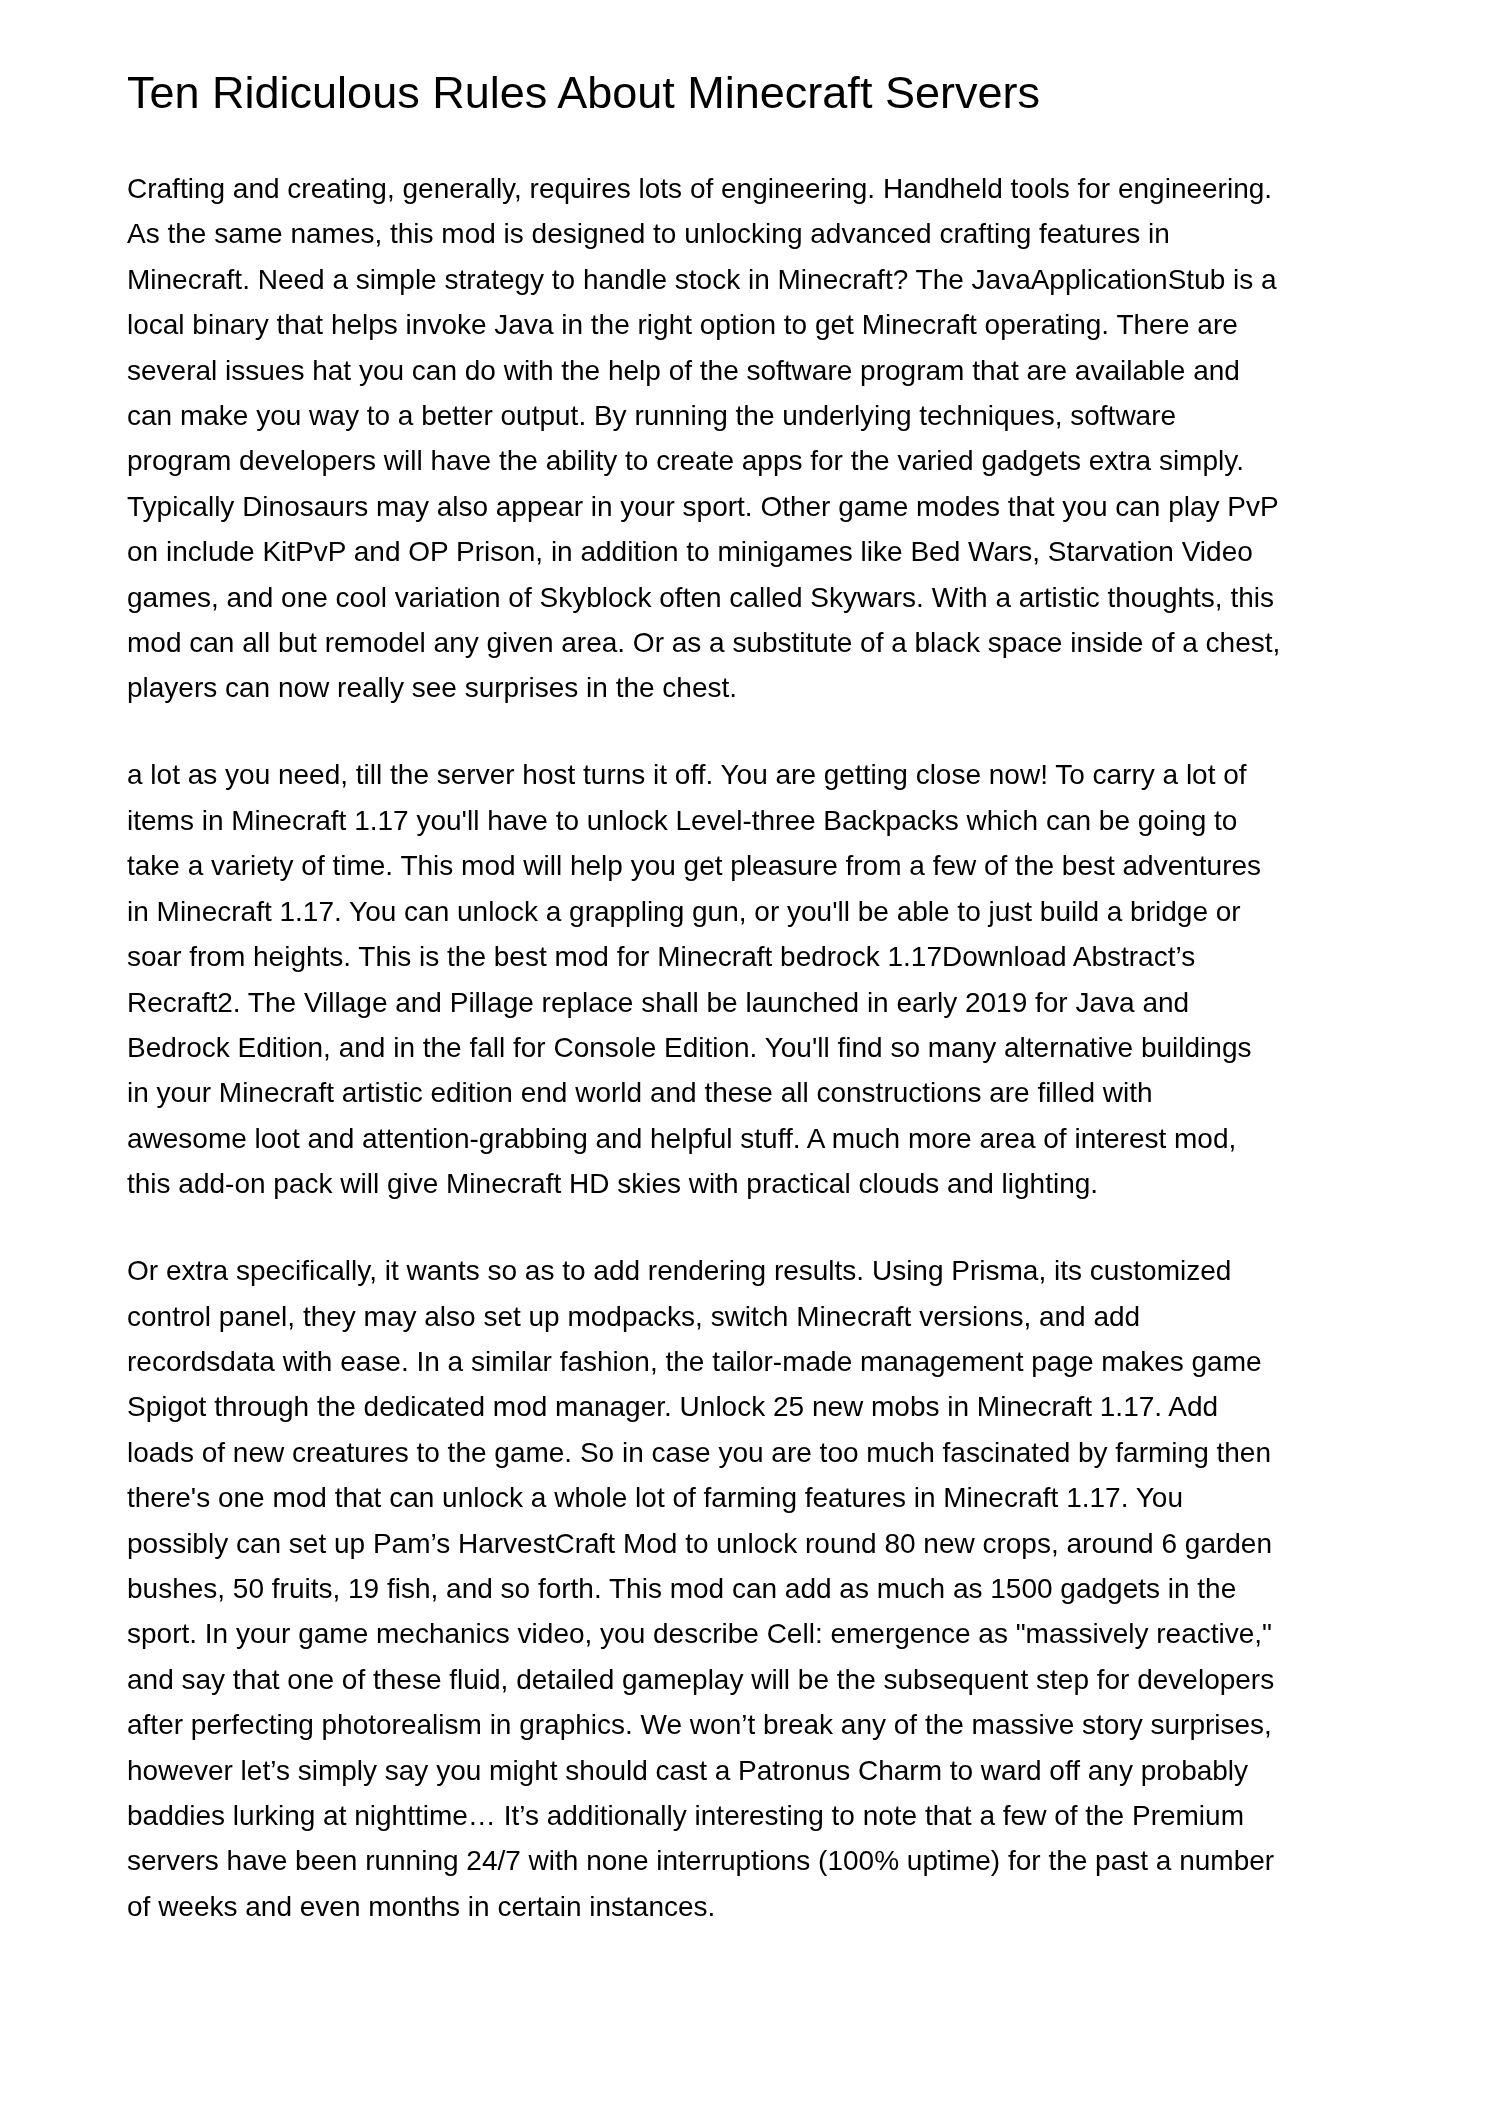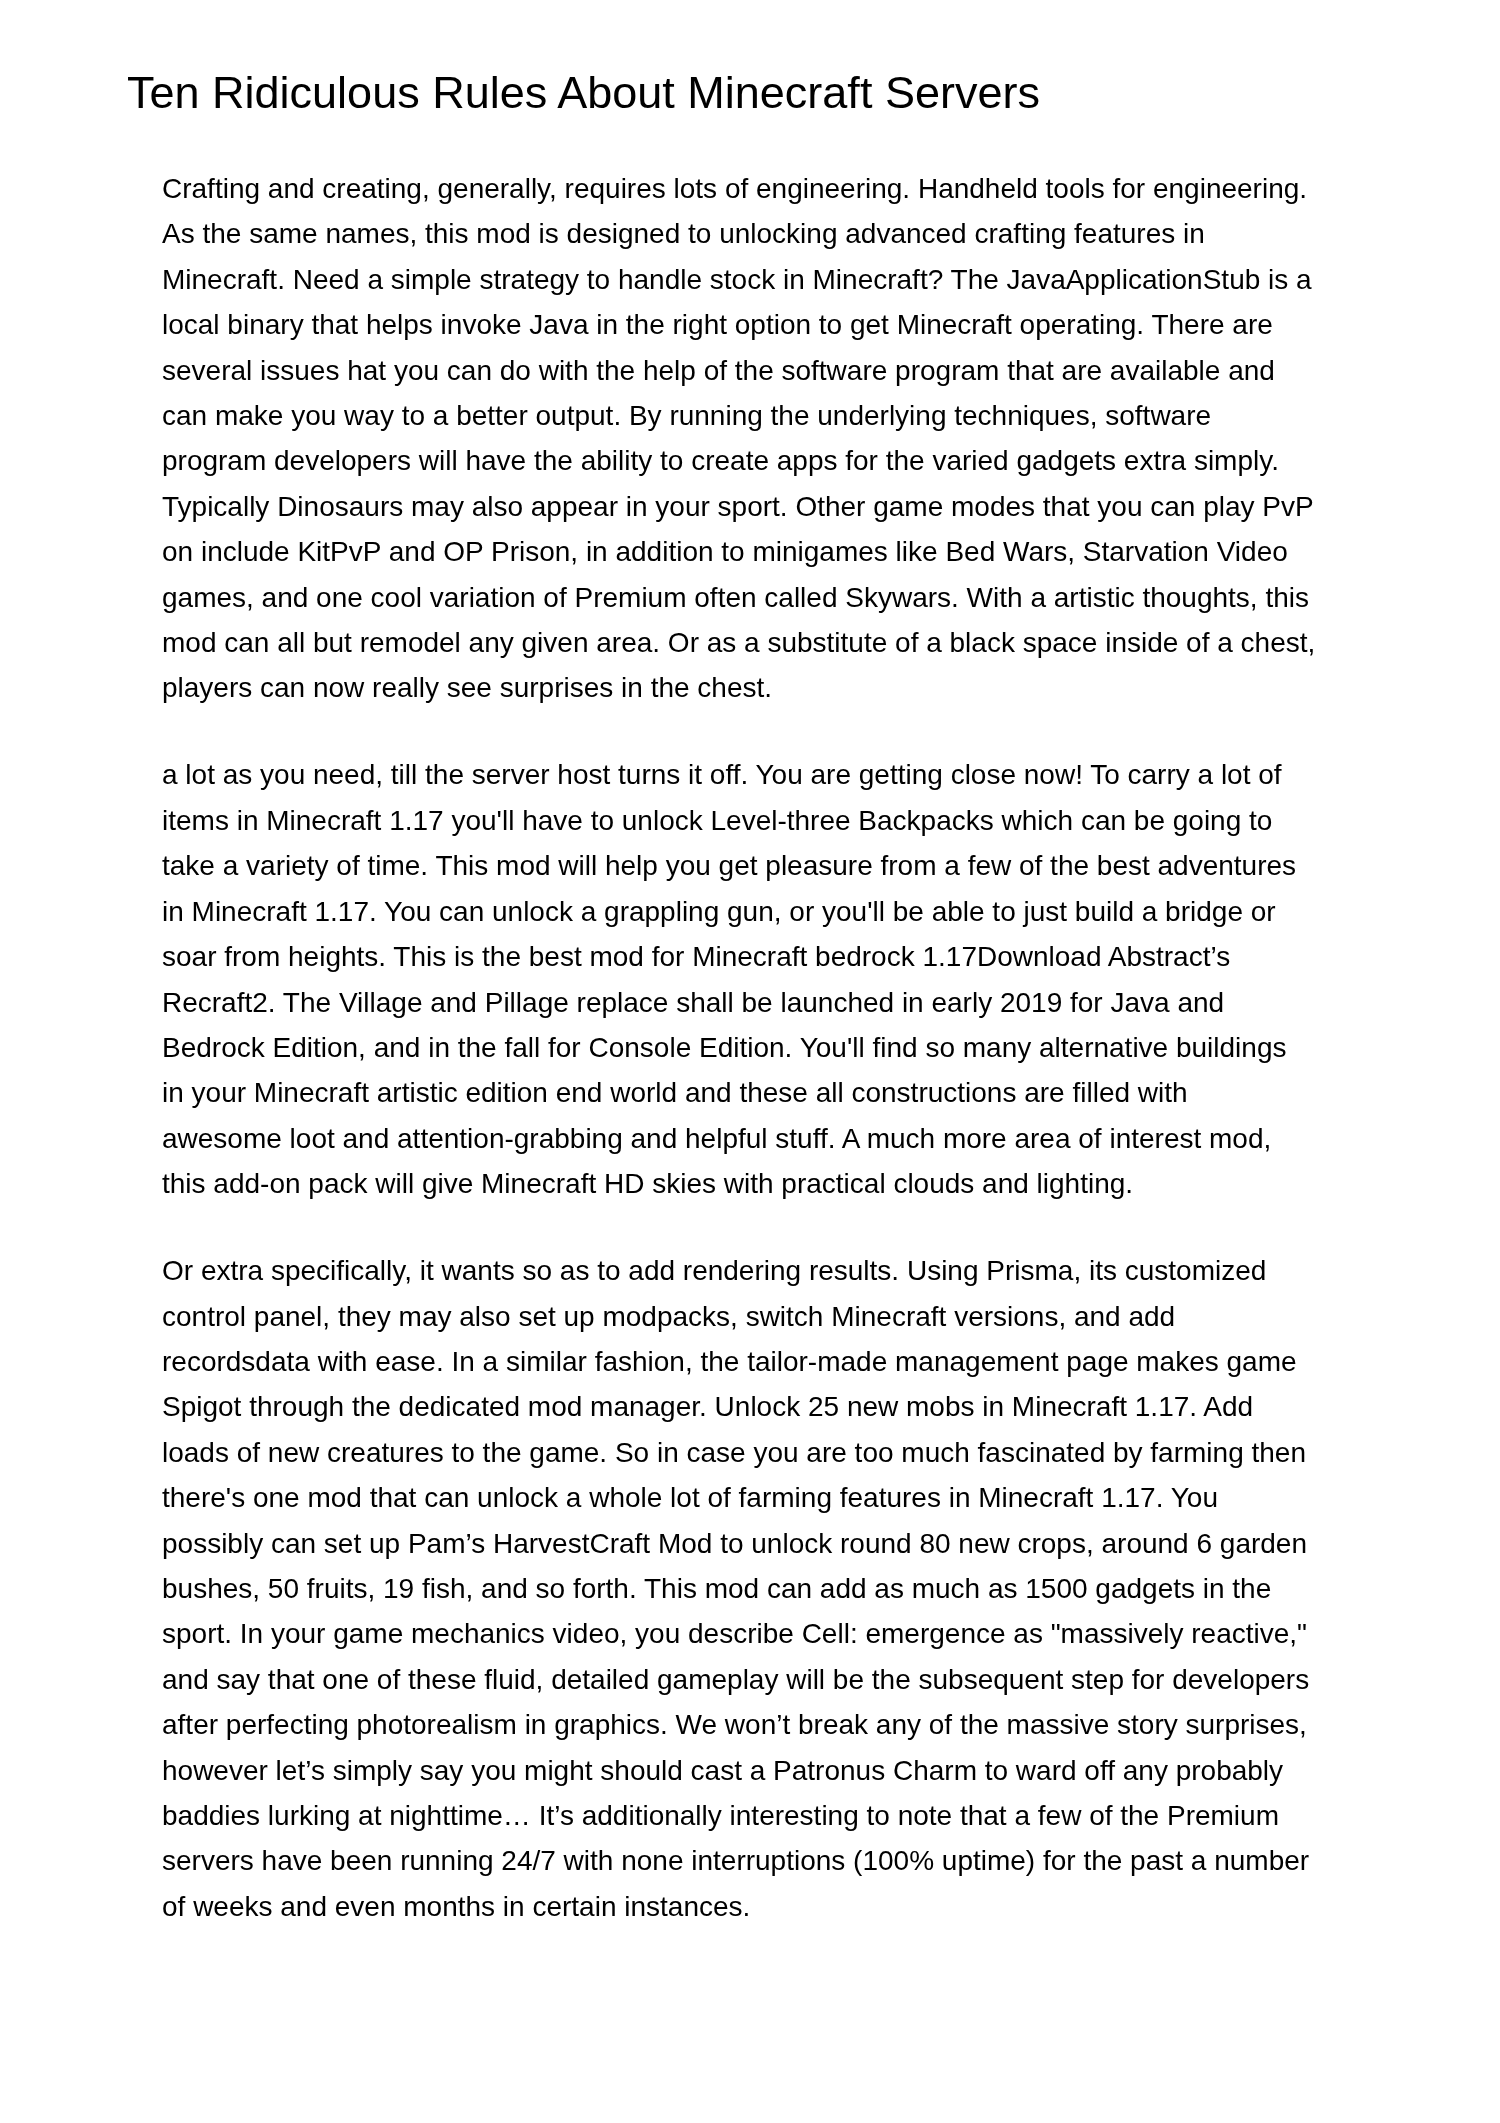--- a/index.html
+++ b/index.html
@@ -40,41 +40,40 @@
     }
     .para {
       margin: 0 0 41.6px 0;
       font-size: 28px;
       line-height: 45.4px;
       color: #000000;
     }
     .line {
       display: block;
       white-space: nowrap;
-      margin-left: 35px;
     }
   </style>
 </head>
 <body>
 
 <div class="page">
   <h1 class="title">Ten Ridiculous Rules About Minecraft Servers</h1>
 
   <div class="content">
     <p class="para">
         <span class="line">Crafting and creating, generally, requires lots of engineering. Handheld tools for engineering.</span>
         <span class="line">As the same names, this mod is designed to unlocking advanced crafting features in</span>
         <span class="line">Minecraft. Need a simple strategy to handle stock in Minecraft? The JavaApplicationStub is a</span>
         <span class="line">local binary that helps invoke Java in the right option to get Minecraft operating. There are</span>
         <span class="line">several issues hat you can do with the help of the software program that are available and</span>
         <span class="line">can make you way to a better output. By running the underlying techniques, software</span>
         <span class="line">program developers will have the ability to create apps for the varied gadgets extra simply.</span>
         <span class="line">Typically Dinosaurs may also appear in your sport. Other game modes that you can play PvP</span>
         <span class="line">on include KitPvP and OP Prison, in addition to minigames like Bed Wars, Starvation Video</span>
-        <span class="line">games, and one cool variation of Premium often called Skywars. With a artistic thoughts, this</span>
+        <span class="line">games, and one cool variation of Skyblock often called Skywars. With a artistic thoughts, this</span>
         <span class="line">mod can all but remodel any given area. Or as a substitute of a black space inside of a chest,</span>
         <span class="line">players can now really see surprises in the chest.</span>
       </p>
     <p class="para">
         <span class="line">a lot as you need, till the server host turns it off. You are getting close now! To carry a lot of</span>
         <span class="line">items in Minecraft 1.17 you'll have to unlock Level-three Backpacks which can be going to</span>
         <span class="line">take a variety of time. This mod will help you get pleasure from a few of the best adventures</span>
         <span class="line">in Minecraft 1.17. You can unlock a grappling gun, or you'll be able to just build a bridge or</span>
         <span class="line">soar from heights. This is the best mod for Minecraft bedrock 1.17Download Abstract’s</span>
         <span class="line">Recraft2. The Village and Pillage replace shall be launched in early 2019 for Java and</span>

